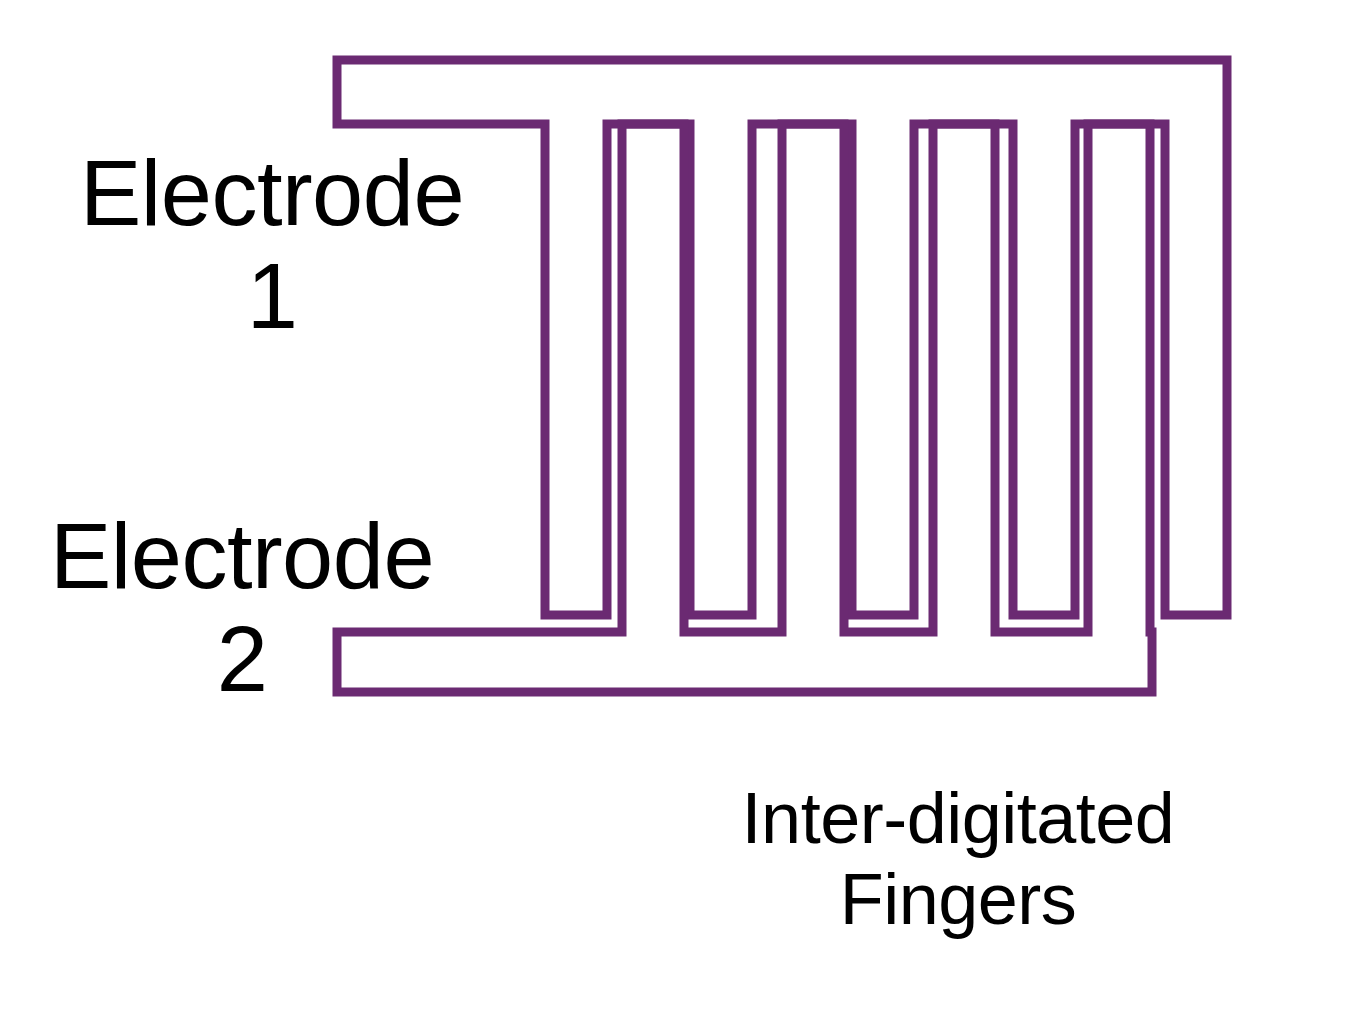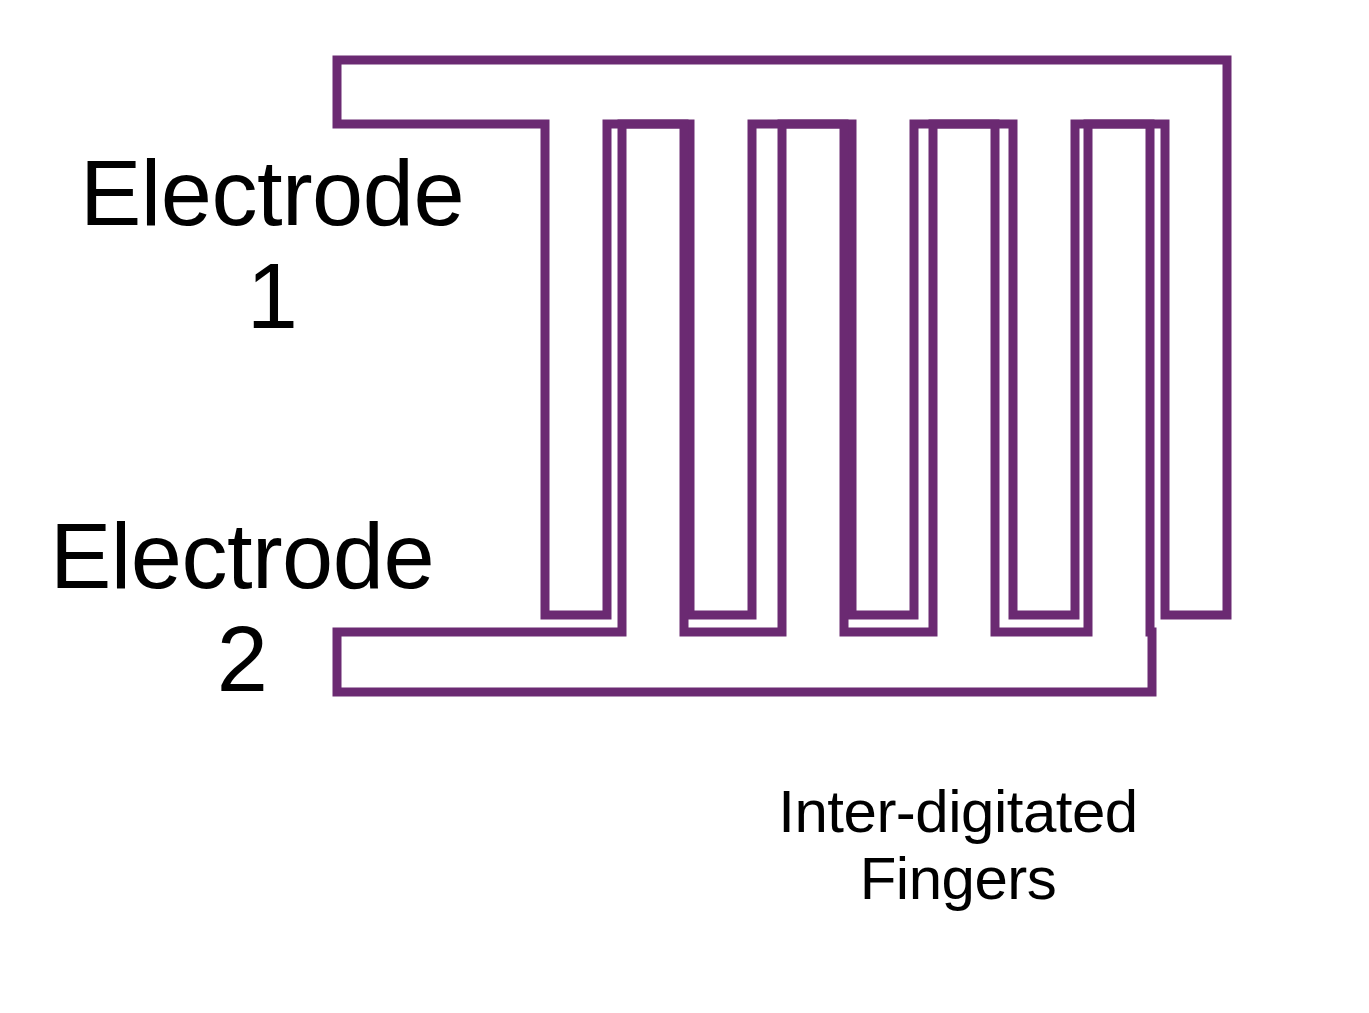--- a/index.html
+++ b/index.html
@@ -57,21 +57,21 @@
     left: 16px;
     top: 505px;
     width: 452px;
     font-size: 92px;
   }
 
   #label-fingers {
     left: 648px;
     top: 778px;
     width: 620px;
-    font-size: 60px;
+    font-size: 72px;
   }
 </style>
 </head>
 <body>
 
 <div id="figure-root">
 
   <svg class="diagram" viewBox="0 0 1369 1013" xmlns="http://www.w3.org/2000/svg">
     <defs>
 

